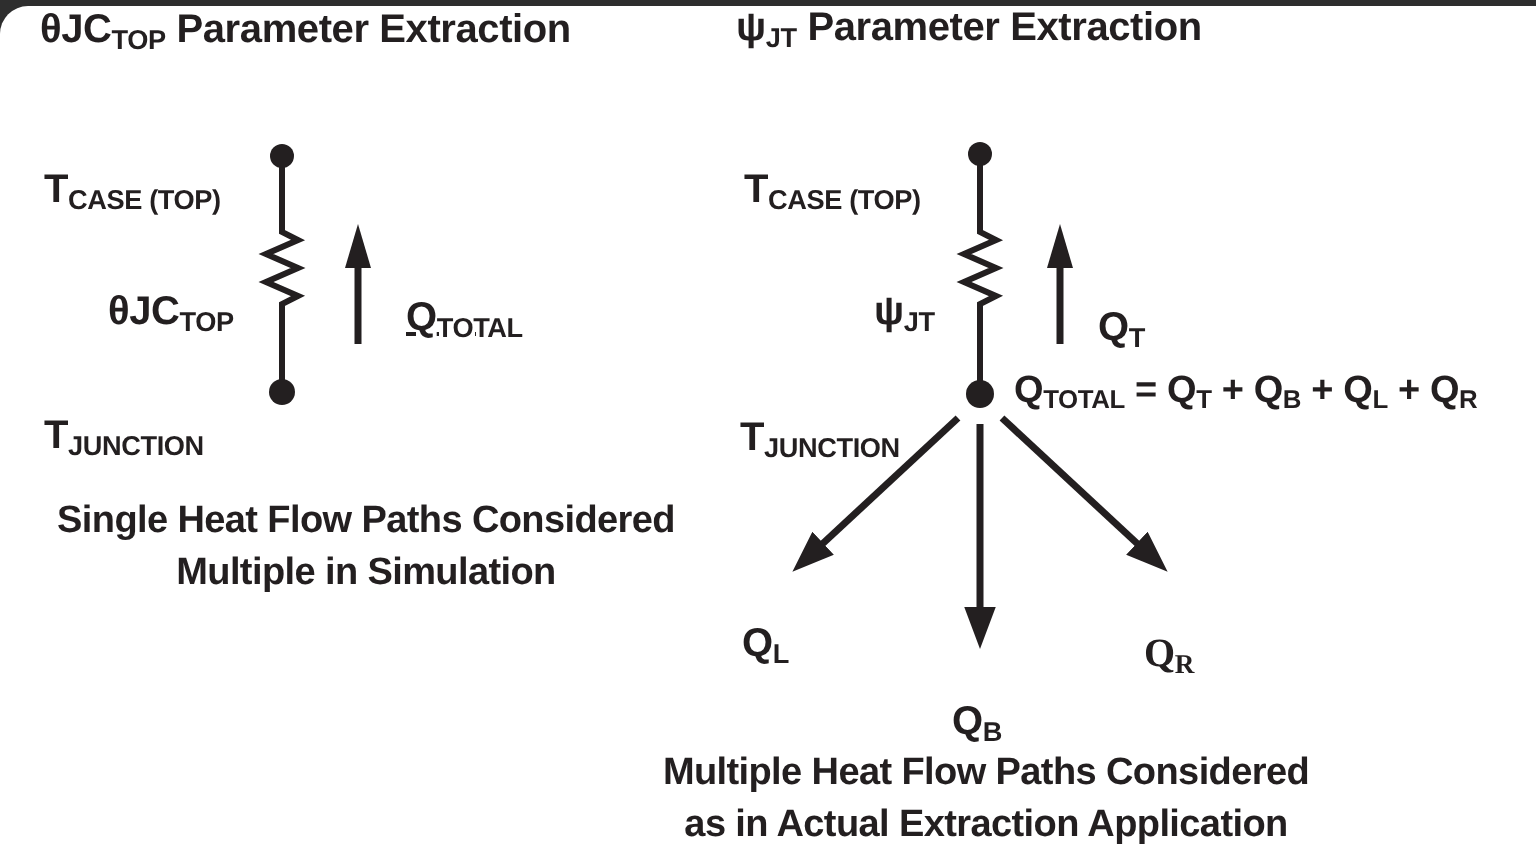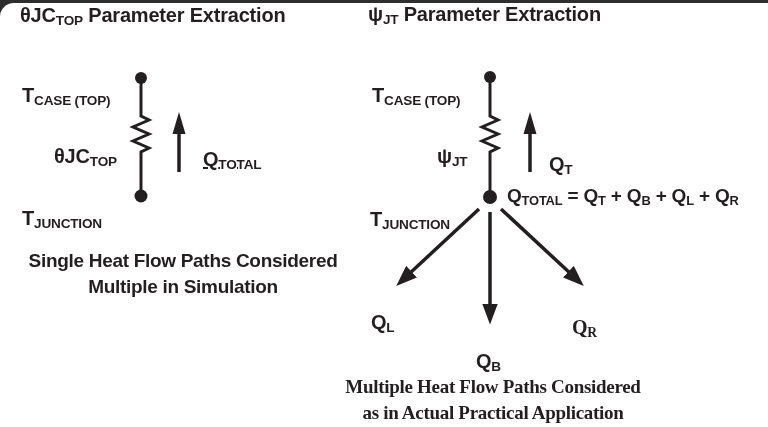--- a/index.html
+++ b/index.html
@@ -144,17 +144,17 @@
   </div>
 
   <div class="lbl symlbl" style="left:476px; top:327px;">
     <span>Q</span><sub>B</sub>
   </div>
 
   <div class="lbl symlbl" style="left:572px; top:293px;font-family:Liberation Serif, serif;">
     <span>Q</span><sub>R</sub>
   </div>
 
-  <div class="caption" style="left:318px; top:374px; width:350px;font-family:Liberation Serif, serif;">
+  <div class="caption" style="left:318px; top:374px; width:350px;">
     <div>Multiple Heat Flow Paths Considered</div>
-    <div>as in Actual Practical Application</div>
+    <div>as in Actual Extraction Application</div>
   </div>
 </div>
 
 </body></html>

